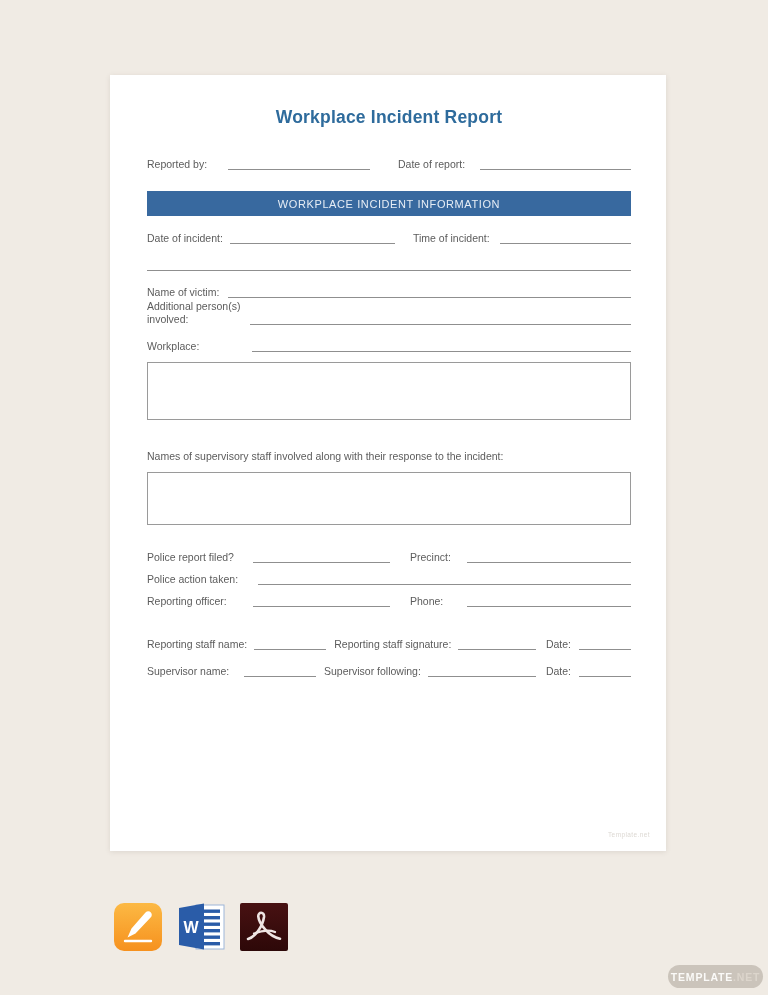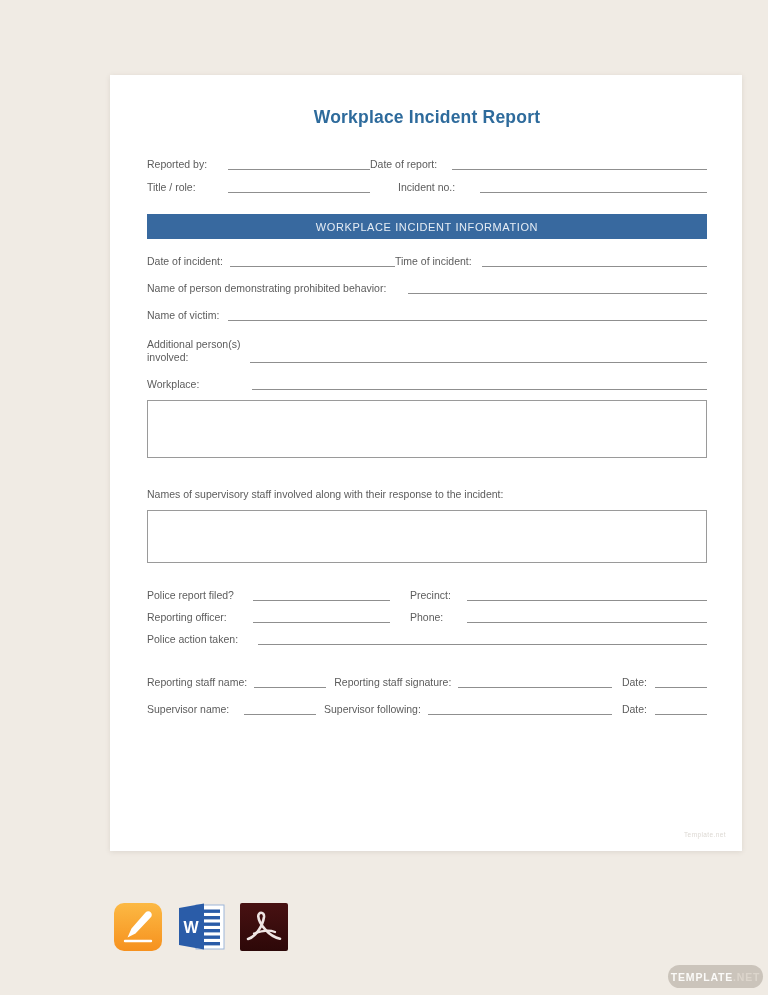--- a/index.html
+++ b/index.html
@@ -2,21 +2,21 @@
 <html><head>
 <meta charset="utf-8">
 <style>
   html,body{margin:0;padding:0;}
   body{
     width:768px;height:995px;position:relative;overflow:hidden;
     background:#f0ebe4;
     font-family:"Liberation Sans",sans-serif;
   }
   .page{
-    position:absolute;left:110px;top:75px;width:632px;height:776px;
+    position:absolute;left:110px;top:75px;width:556px;height:776px;
     background:#ffffff;box-shadow:0 1px 5px rgba(90,80,70,0.13);
   }
   .content{position:absolute;left:37px;right:35px;top:0;}
   .doc-title{
     margin-top:32px;text-align:center;
     font-size:17.5px;font-weight:bold;color:#2e6b9c;letter-spacing:0.2px;
   }
   .row{display:flex;align-items:flex-end;}
   .lbl{font-size:10.5px;color:#5c5c5c;white-space:nowrap;line-height:13px;}
   .line{border-bottom:1px solid #8f8f8f;height:12px;margin-bottom:1px;}
@@ -49,49 +49,42 @@
 <body>
 
 <div class="page">
   <div class="content">
 
     <div class="doc-title">Workplace Incident Report</div>
 
     <div class="row" style="margin-top:29px">
       <span class="lbl" style="width:81px">Reported by:</span>
       <span class="line" style="width:142px"></span>
-      <span class="lbl" style="width:82px;">Date of report:</span>
-      <span class="line flex"></span>
-    </div>
-    <div class="row" style="margin-top:9px">
-      <span class="lbl" style="width:81px">Title / role:</span>
-      <span class="line" style="width:142px"></span>
-      <span class="lbl" style="width:82px;margin-left:28px">Incident no.:</span>
+      <span class="lbl" style="width:82px;margin-left:28px">Date of report:</span>
       <span class="line flex"></span>
     </div>
 
     <div class="section-bar">
       <span>WORKPLACE INCIDENT INFORMATION</span>
     </div>
 
     <div class="row" style="margin-top:15px">
       <span class="lbl" style="width:83px">Date of incident:</span>
       <span class="line" style="width:165px"></span>
-      <span class="lbl" style="width:87px;">Time of incident:</span>
+      <span class="lbl" style="width:87px;margin-left:18px">Time of incident:</span>
       <span class="line flex"></span>
     </div>
     <div class="row" style="margin-top:13px">
-      <span class="lbl" style="width:261px">Name of person demonstrating prohibited behavior:</span>
       <span class="line flex"></span>
     </div>
     <div class="row" style="margin-top:13px">
       <span class="lbl" style="width:81px">Name of victim:</span>
       <span class="line flex"></span>
     </div>
-    <div class="row two-line" style="margin-top:16px">
+    <div class="row two-line" style="margin-top:1px">
       <span style="width:103px">
         <span class="lbl" style="display:block">Additional person(s)</span>
         <span class="lbl" style="display:block">involved:</span>
       </span>
       <span class="line flex"></span>
     </div>
     <div class="row" style="margin-top:13px">
       <span class="lbl" style="width:105px">Workplace:</span>
       <span class="line flex"></span>
     </div>
@@ -101,27 +94,27 @@
     <div class="lbl" style="margin-top:30px">Names of supervisory staff involved along with their response to the incident:</div>
     <div class="big-box" style="height:51px"></div>
 
     <div class="row" style="margin-top:25px">
       <span class="lbl" style="width:106px">Police report filed?</span>
       <span class="line" style="width:137px"></span>
       <span class="lbl" style="width:57px;margin-left:20px">Precinct:</span>
       <span class="line flex"></span>
     </div>
     <div class="row" style="margin-top:8px">
+      <span class="lbl" style="width:111px">Police action taken:</span>
+      <span class="line flex"></span>
+    </div>
+    <div class="row" style="margin-top:8px">
       <span class="lbl" style="width:106px">Reporting officer:</span>
       <span class="line" style="width:137px"></span>
       <span class="lbl" style="width:57px;margin-left:20px">Phone:</span>
-      <span class="line flex"></span>
-    </div>
-    <div class="row" style="margin-top:8px">
-      <span class="lbl" style="width:111px">Police action taken:</span>
       <span class="line flex"></span>
     </div>
 
     <div class="row" style="margin-top:29px">
       <span class="lbl">Reporting staff name:</span>
       <span class="line" style="width:72px;margin-left:7px"></span>
       <span class="lbl" style="margin-left:8px">Reporting staff signature:</span>
       <span class="line flex" style="margin-left:7px"></span>
       <span class="lbl" style="margin-left:10px">Date:</span>
       <span class="line" style="width:52px;margin-left:8px"></span>

